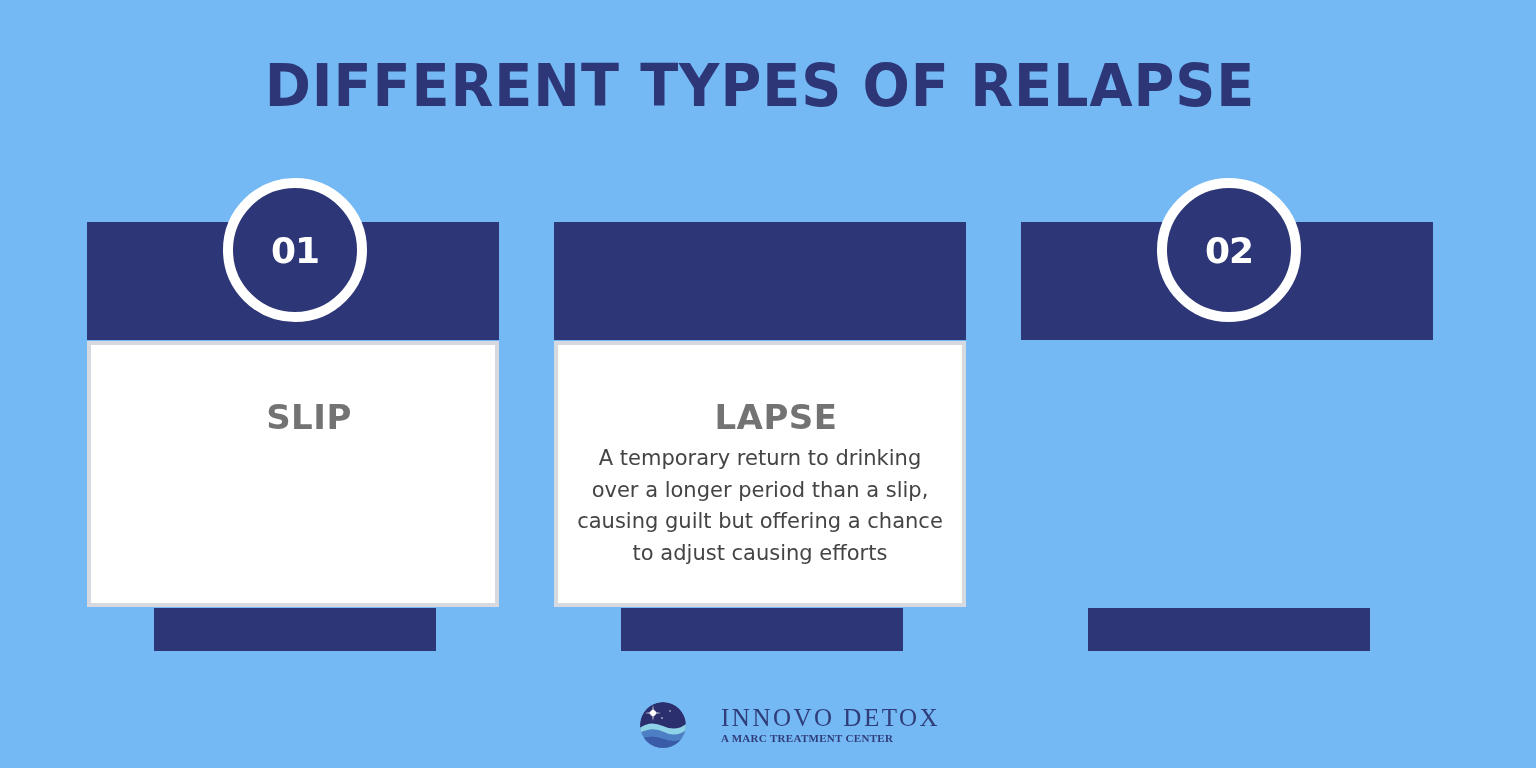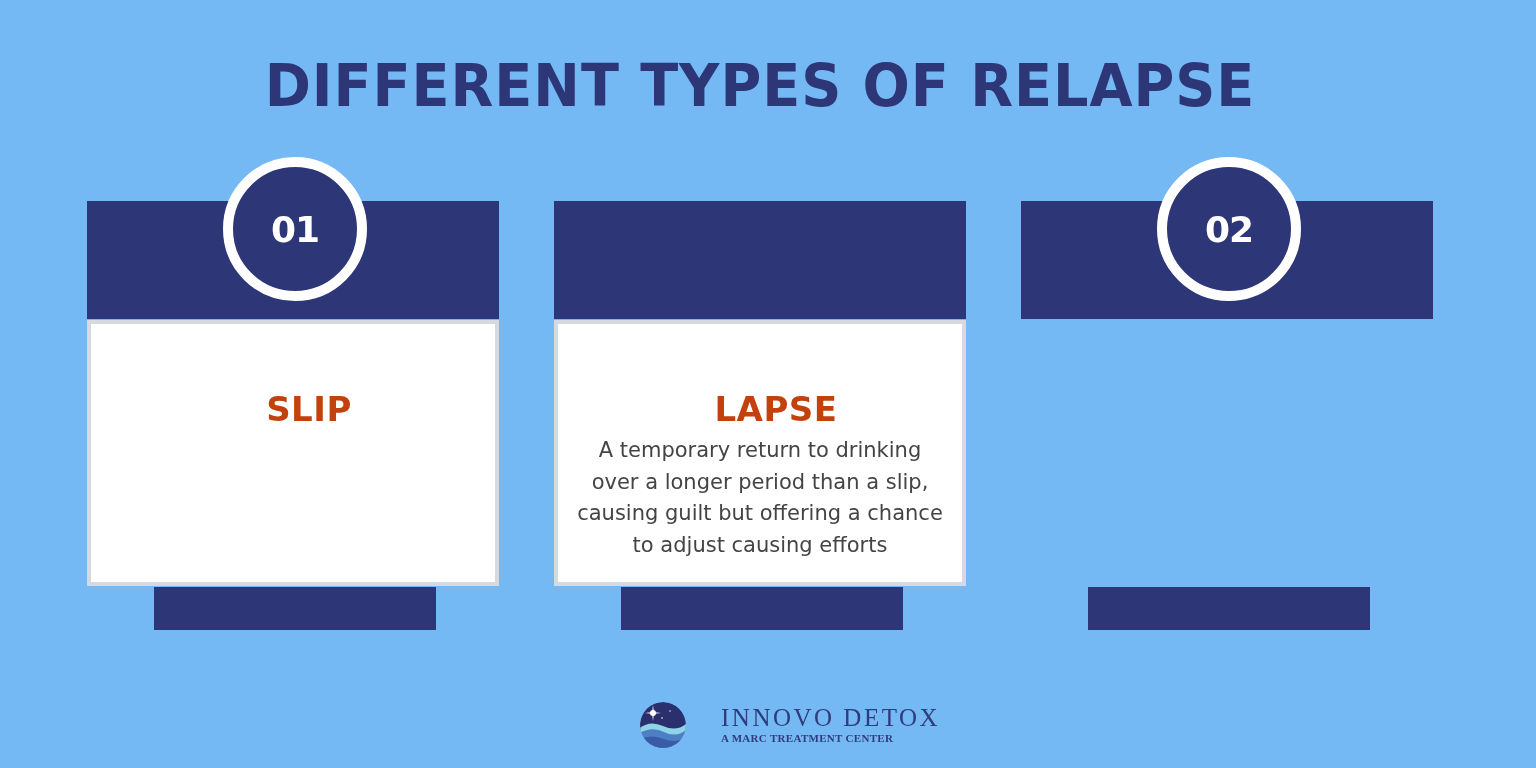--- a/index.html
+++ b/index.html
@@ -12,44 +12,44 @@
   .title {
     position: absolute; left: 0; top: 52px; width: 1520px;
     text-align: center;
     font-family: "DejaVu Sans", sans-serif;
     font-weight: bold;
     font-size: 58px;
     letter-spacing: 1px;
     color: #2d3677;
     transform: scaleX(0.96);
   }
-  .card { position: absolute; top: 201px; width: 412px; height: 430px; }
+  .card { position: absolute; top: 222px; width: 412px; height: 430px; }
   .card .header {
     position: absolute; left: 0; top: 0; width: 412px; height: 118px;
     background: #2d3677;
   }
   .card .circle {
     position: absolute; left: 136px; top: -44px;
     width: 124px; height: 124px; border-radius: 50%;
     background: #2d3677; border: 10px solid #ffffff;
     display: flex; align-items: center; justify-content: center;
   }
   .card .num {
     color: #ffffff; font-family: "DejaVu Sans", sans-serif;
     font-weight: bold; font-size: 36px; letter-spacing: -1px;
   }
   .card .body {
     position: absolute; left: 0; top: 119px; width: 404px; height: 258px;
     background: #ffffff; border: 4px solid #d6d9e0;
     text-align: center;
   }
   .card .name {
-    margin-top: 65px;
+    margin-top: 52px;
     font-family: "DejaVu Sans", sans-serif;
-    font-weight: bold; font-size: 34px; color: #c2410c;
+    font-weight: bold; font-size: 34px; color: #737373;
     letter-spacing: 0.5px;
     padding-left: 32px;
   }
   .card .desc {
     margin: 6px auto 0; width: 370px;
     font-family: "DejaVu Sans", sans-serif;
     font-size: 21px; line-height: 31.5px; color: #444444;
   }
   .card .foot {
     position: absolute; left: 67px; top: 386px; width: 282px; height: 43px;

